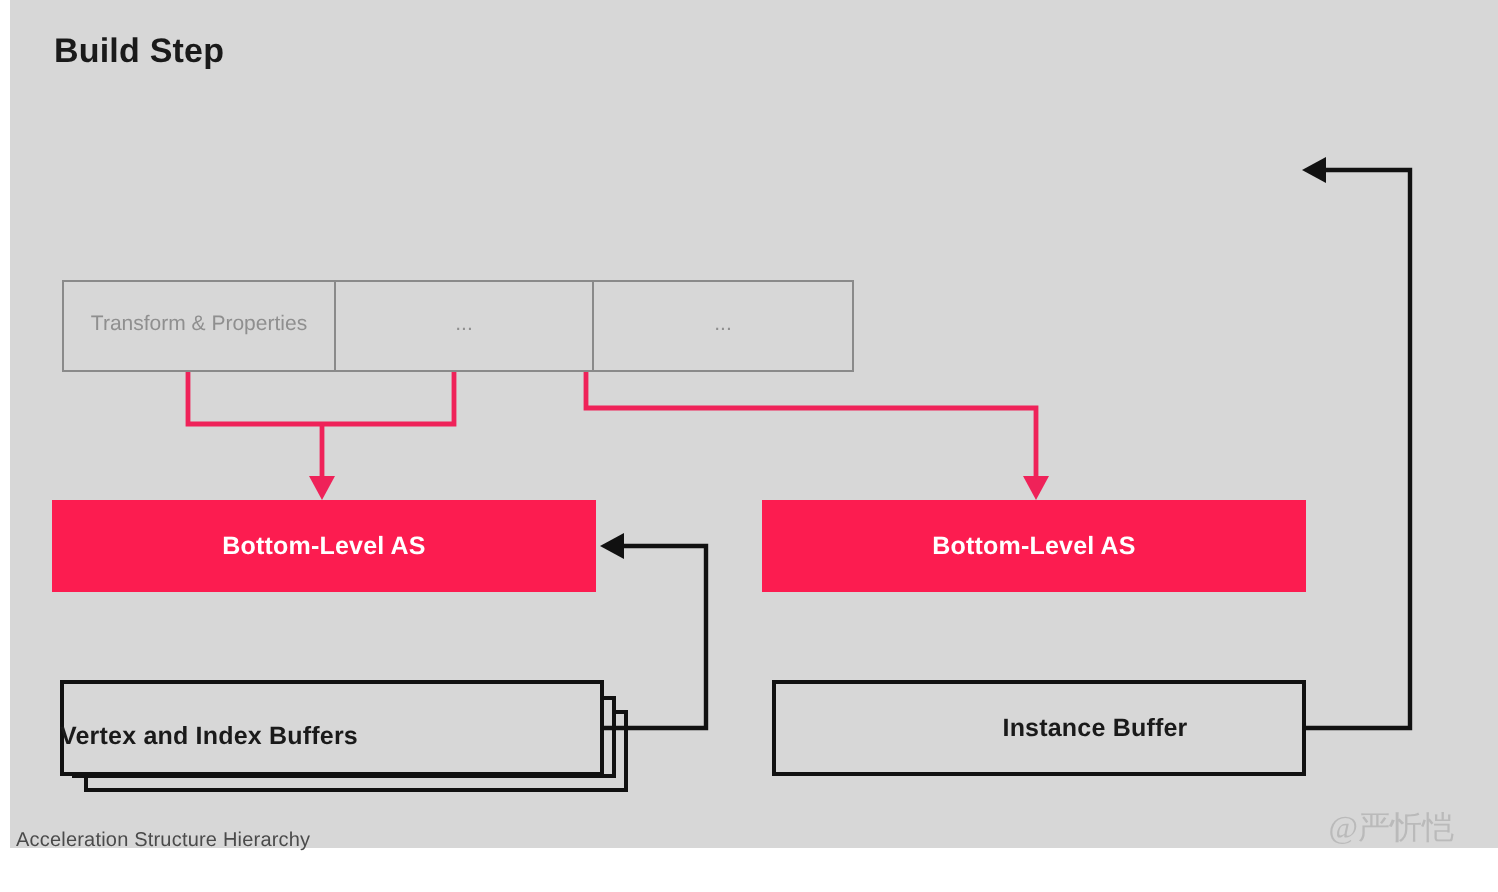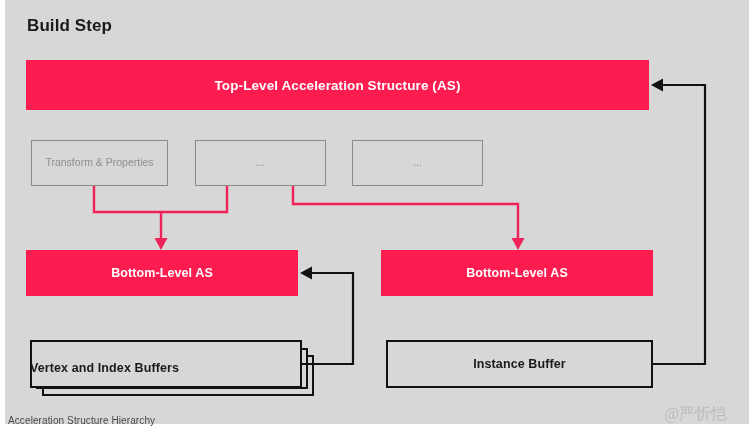--- a/index.html
+++ b/index.html
@@ -69,21 +69,20 @@
     width: 272px; height: 46px;
     font-size: 12.5px;
   }
 
   
   #cells {
     position: absolute;
     left: 26px; top: 140px;
     height: 46px;
     display: flex;
-    gap: 28px;
   }
   .cell {
     border: 1.5px solid #8a8a8a;
     background: #d7d7d7;
     color: #8f8f8f;
     font-size: 10.5px;
     display: flex;
     align-items: center;
     justify-content: center;
     text-align: center;
@@ -112,21 +111,21 @@
   }
   
   #vib-back  { left: 37px; top: 355px; width: 272px; height: 41px; }
   #vib-mid   { left: 31px; top: 348px; width: 272px; height: 41px; }
   #vib-front { left: 25px; top: 340px; width: 272px; height: 48px; }
   #vib-label { left: 25px; top: 340px; width: 272px; height: 56px;
                display: flex; align-items: center; justify-content: flex-start; }
 
   #instbuf       { left: 381px; top: 340px; width: 267px; height: 48px; }
   #instbuf-label { left: 381px; top: 340px; width: 267px; height: 48px;
-                   display: flex; align-items: center; justify-content: center; }
+                   display: flex; align-items: center; justify-content: center; padding-left: 28px; }
 
   
   .conn {
     position: absolute;
     left: 0; top: 0;
     width: 744px; height: 424px;
     pointer-events: none;
   }
   
   #watermark {
@@ -147,23 +146,20 @@
     font-family: "Liberation Serif", serif;
   }
 </style>
 </head>
 <body>
 
 <div id="slide">
 
   <div id="title">Build Step</div>
 
-  <div id="tlas" class="pink-box">
-    <span>Top-Level Acceleration Structure (AS)</span>
-  </div>
 
   <div id="cells">
     <div id="cell-0" class="cell">
       <span>Transform &amp; Properties</span>
     </div>
     <div id="cell-1" class="cell">
       <span>...</span>
     </div>
     <div id="cell-2" class="cell">
       <span>...</span>

